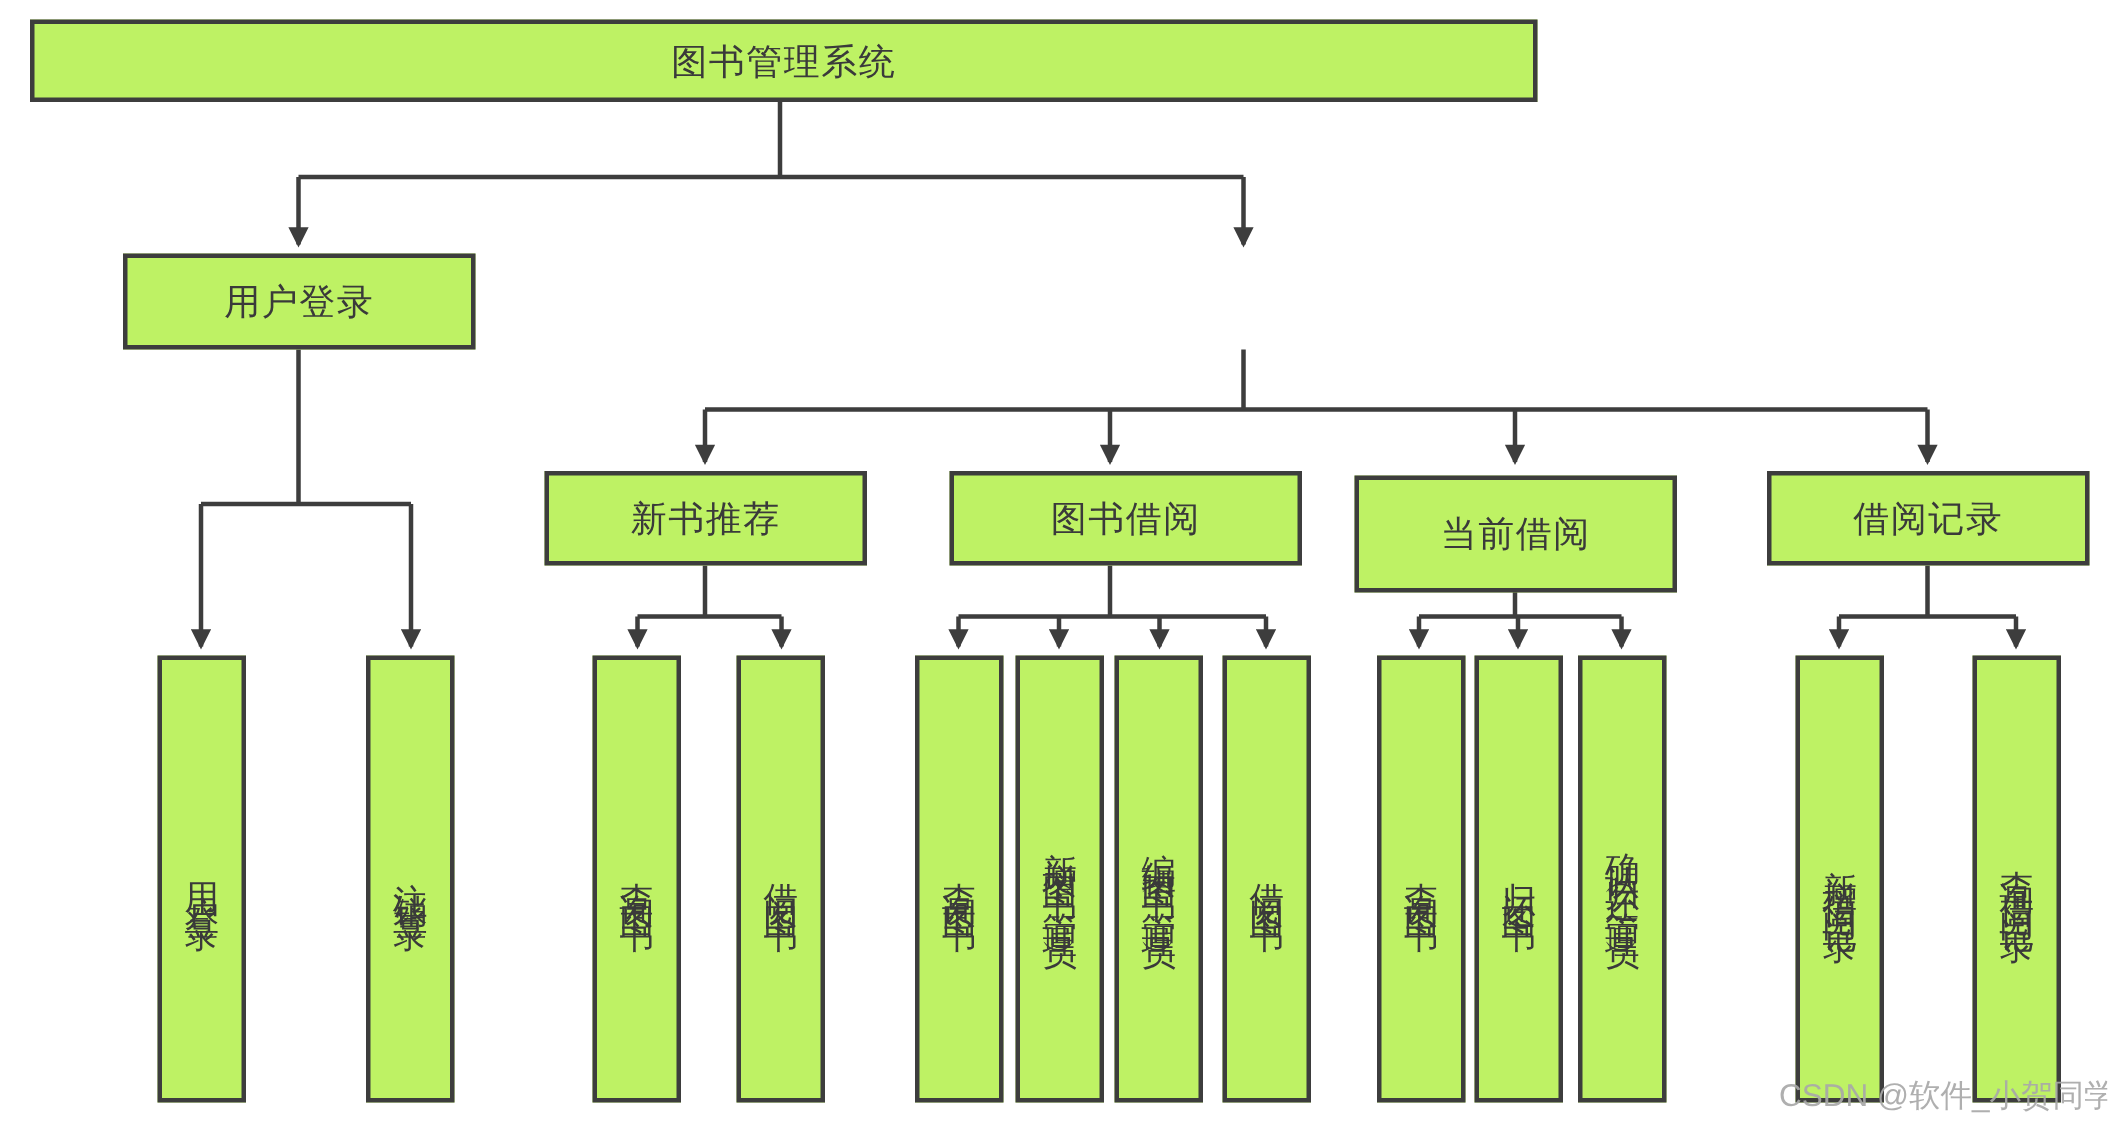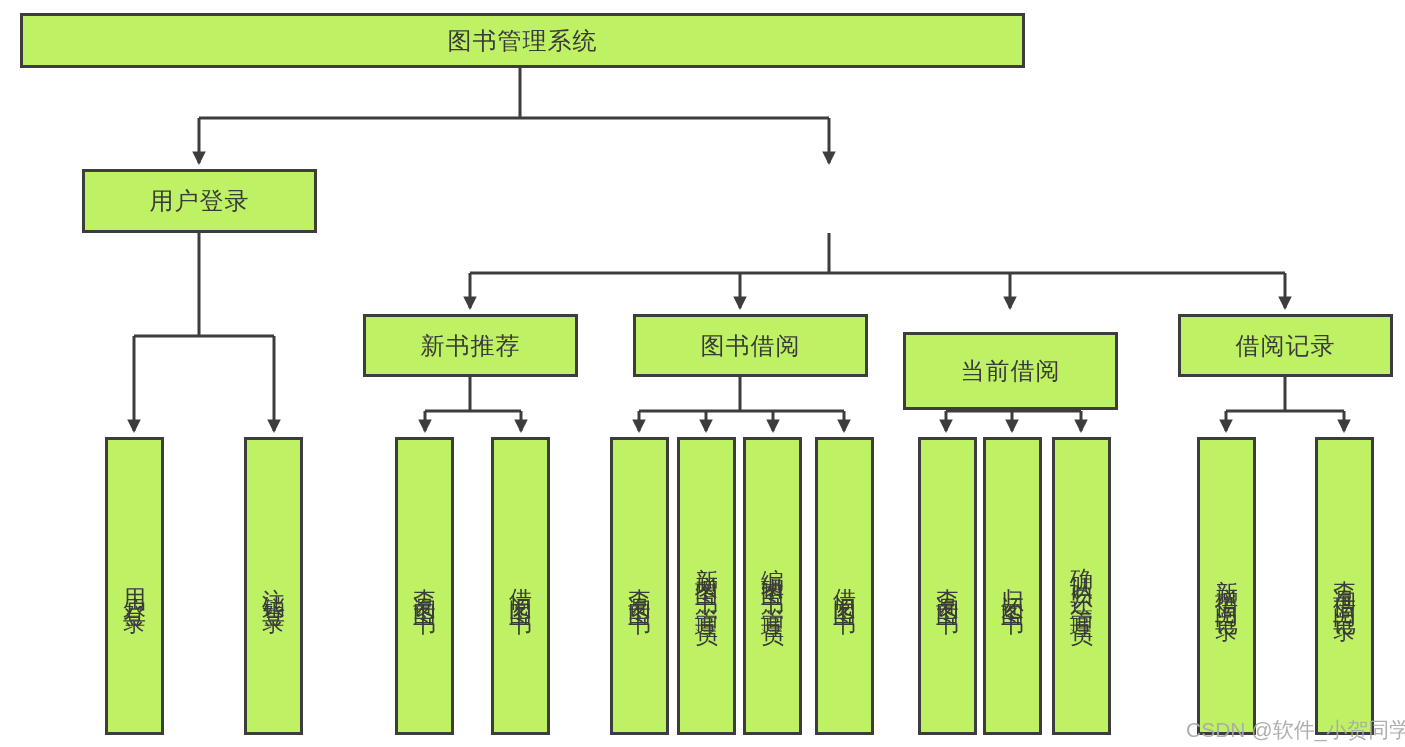--- a/index.html
+++ b/index.html
@@ -114,21 +114,21 @@
   <div class="box hbox" style="left:82px; top:169px; width:235px; height:64px;">
     <span>用户登录</span>
   </div>
 
   <div class="box hbox" style="left:363px; top:314px; width:215px; height:63px;">
     <span>新书推荐</span>
   </div>
   <div class="box hbox" style="left:633px; top:314px; width:235px; height:63px;">
     <span>图书借阅</span>
   </div>
-  <div class="box hbox" style="left:903px; top:332px; width:215px; height:78px;">
+  <div class="box hbox" style="left:903px; top:317px; width:215px; height:78px;">
     <span>当前借阅</span>
   </div>
   <div class="box hbox" style="left:1178px; top:314px; width:215px; height:63px;">
     <span>借阅记录</span>
   </div>
 
   <div class="box vbox" style="left:105px; top:437px;">
     <span class="vtext">用户登录</span>
   </div>
   <div class="box vbox" style="left:244px; top:437px;">

